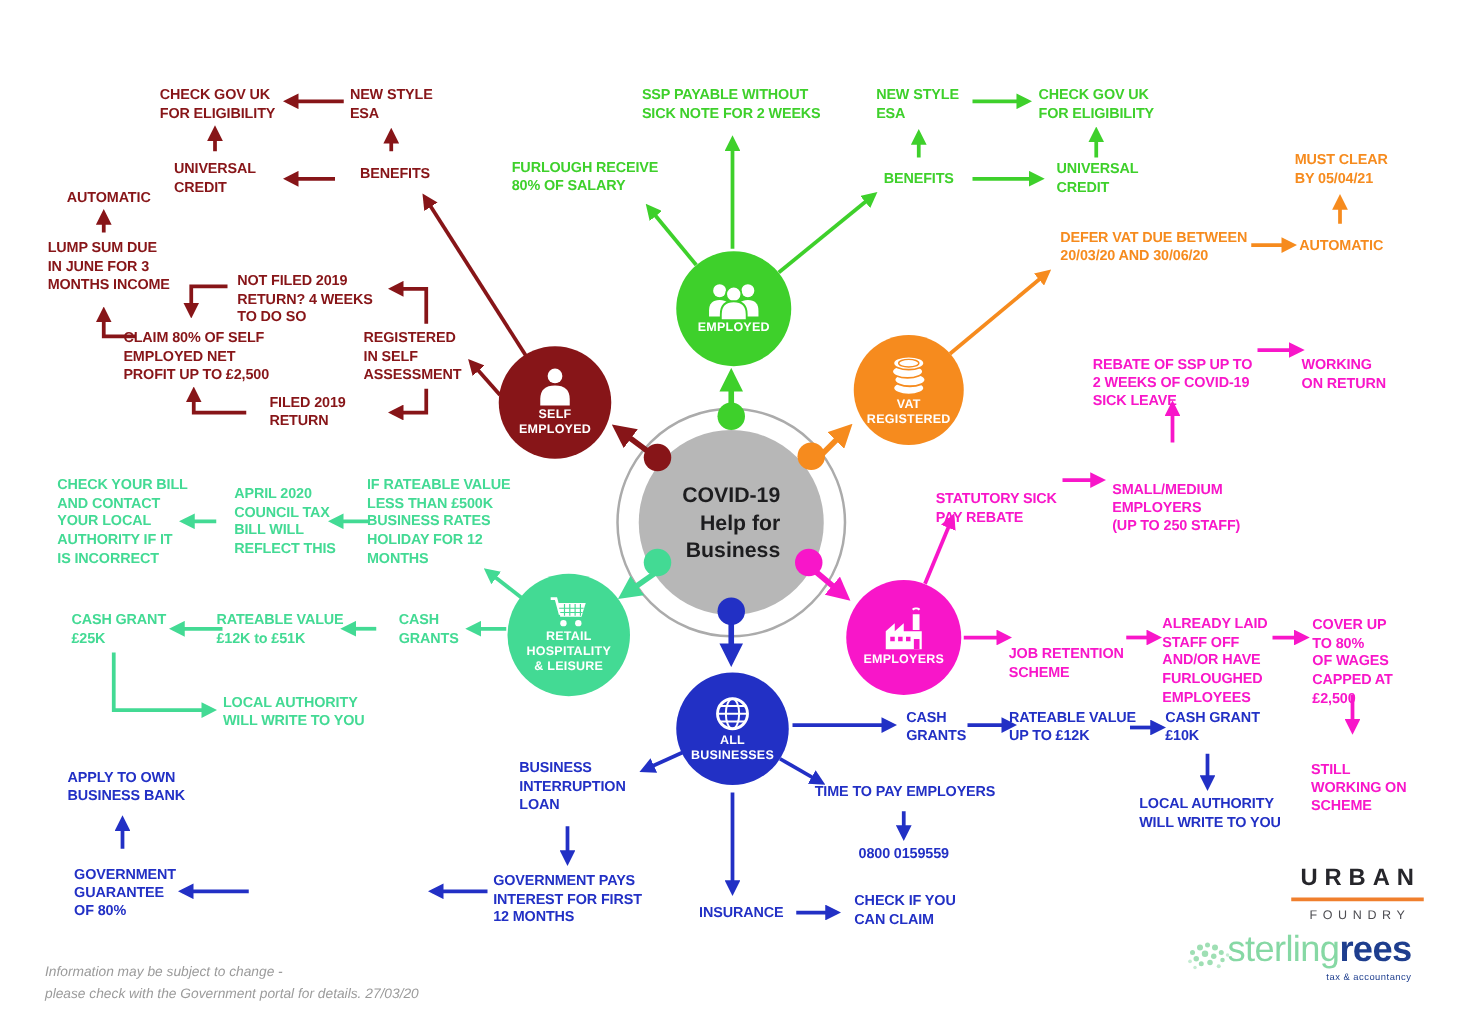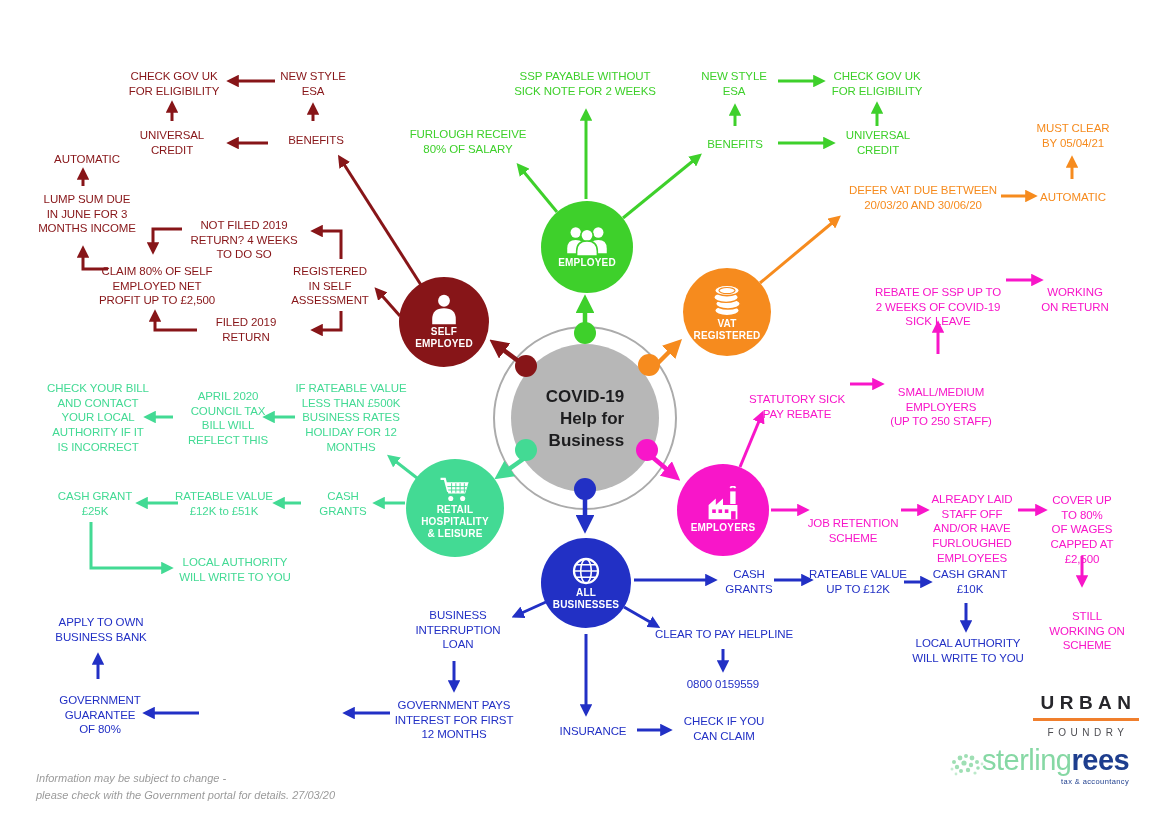--- a/index.html
+++ b/index.html
@@ -1,19 +1,19 @@
 <!DOCTYPE html>
 <html style="--maroon: #871518; --green: #3ed02b; --orange: #f68b1e; --magenta: #f816c9; --mint: #43da94; --blue: #2230c5; --center-gray: #b7b7b7; --ring-gray: #ababab; --urban-orange: #f07f2d; --sterling-green: #86d8a4; --sterling-navy: #1e3e8e;"><head>
 <meta charset="utf-8">
 <style>
   html,body{margin:0;padding:0;background:#ffffff;}
   #stage{position:relative;width:1170px;height:825px;background:#ffffff;overflow:hidden;
          font-family:"Liberation Sans",sans-serif;}
-  .lbl{position:absolute;transform:translate(-50%,-50%);white-space:pre-line;text-align:center;
-       font-size:11.5px;font-weight:400;line-height:1.28;letter-spacing:-0.1px;}
+  .lbl{position:absolute;transform:translate(-50%,-50%);white-space:pre-line;text-align:left;
+       font-size:11.5px;font-weight:700;line-height:1.28;letter-spacing:-0.1px;}
   .c-m{color:var(--maroon);} .c-g{color:var(--green);} .c-o{color:var(--orange);}
   .c-p{color:var(--magenta);margin-top:20px;} .c-t{color:var(--mint);} .c-b{color:var(--blue);}
   .st-m{stroke:var(--maroon);} .fl-m{fill:var(--maroon);}
   .st-g{stroke:var(--green);}  .fl-g{fill:var(--green);}
   .st-o{stroke:var(--orange);} .fl-o{fill:var(--orange);}
   .st-p{stroke:var(--magenta);}.fl-p{fill:var(--magenta);}
   .st-t{stroke:var(--mint);}   .fl-t{fill:var(--mint);}
   .st-b{stroke:var(--blue);}   .fl-b{fill:var(--blue);}
   .arrow{fill:none;stroke-width:3;}
   .thick{stroke-width:4.5;}
@@ -316,21 +316,21 @@
 WILL WRITE TO YOU</div>
 
   <div class="lbl c-b" style="left:749px;top:582px">CASH
 GRANTS</div>
   <div class="lbl c-b" style="left:858px;top:582px">RATEABLE VALUE
 UP TO £12K</div>
   <div class="lbl c-b" style="left:970px;top:582px">CASH GRANT
 £10K</div>
   <div class="lbl c-b" style="left:968px;top:651px">LOCAL AUTHORITY
 WILL WRITE TO YOU</div>
-  <div class="lbl c-b" style="left:724px;top:634px">CLEAR TO PAY HELPLINE</div>
+  <div class="lbl c-b" style="left:724px;top:634px">TIME TO PAY EMPLOYERS</div>
   <div class="lbl c-b" style="left:723px;top:684px">0800 0159559</div>
   <div class="lbl c-b" style="left:593px;top:731px">INSURANCE</div>
   <div class="lbl c-b" style="left:724px;top:729px">CHECK IF YOU
 CAN CLAIM</div>
   <div class="lbl c-b" style="left:458px;top:630px">BUSINESS
 INTERRUPTION
 LOAN</div>
   <div class="lbl c-b" style="left:454px;top:720px">GOVERNMENT PAYS
 INTEREST FOR FIRST
 12 MONTHS</div>

